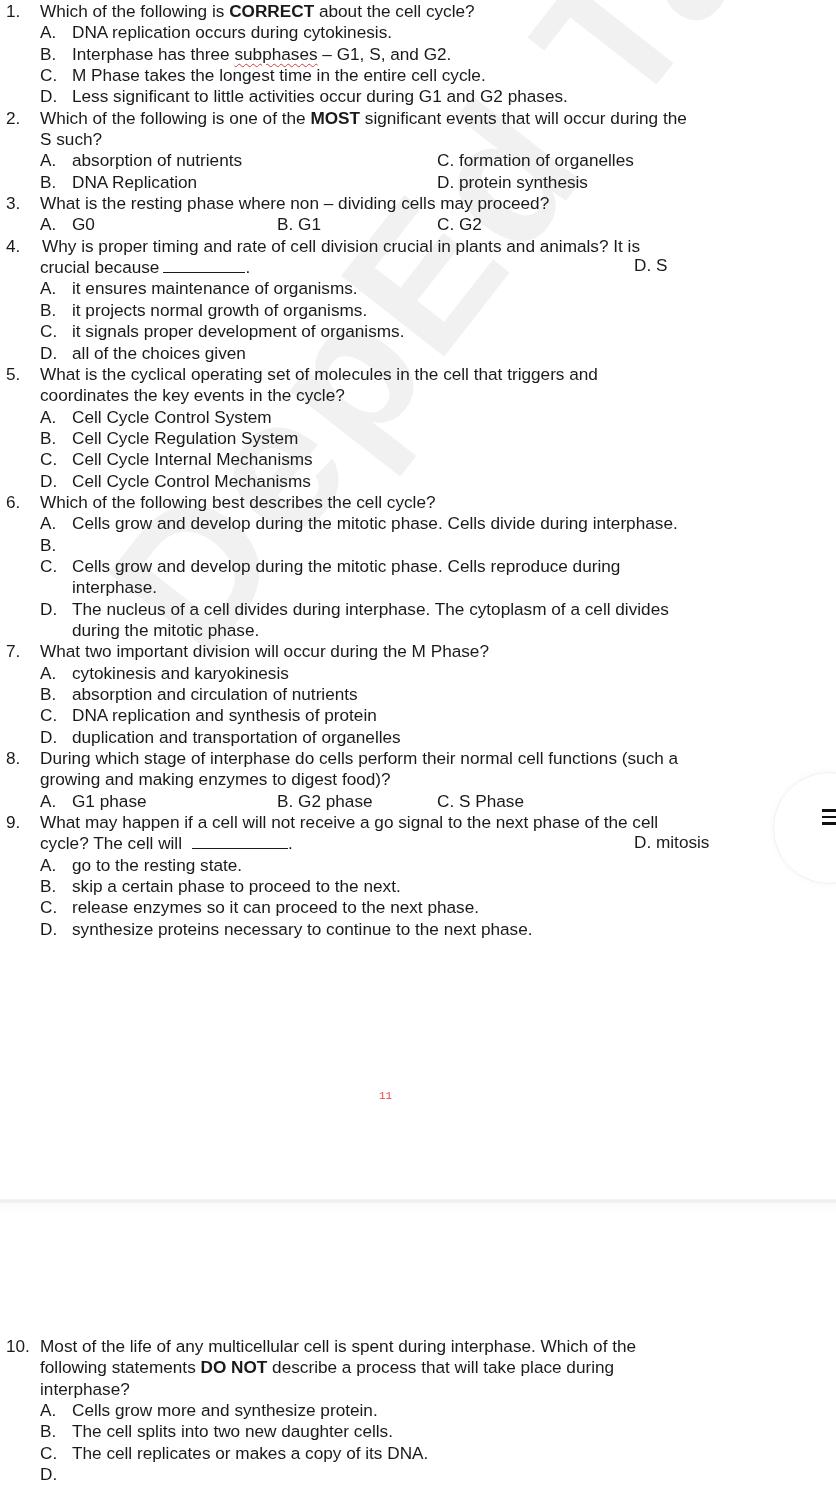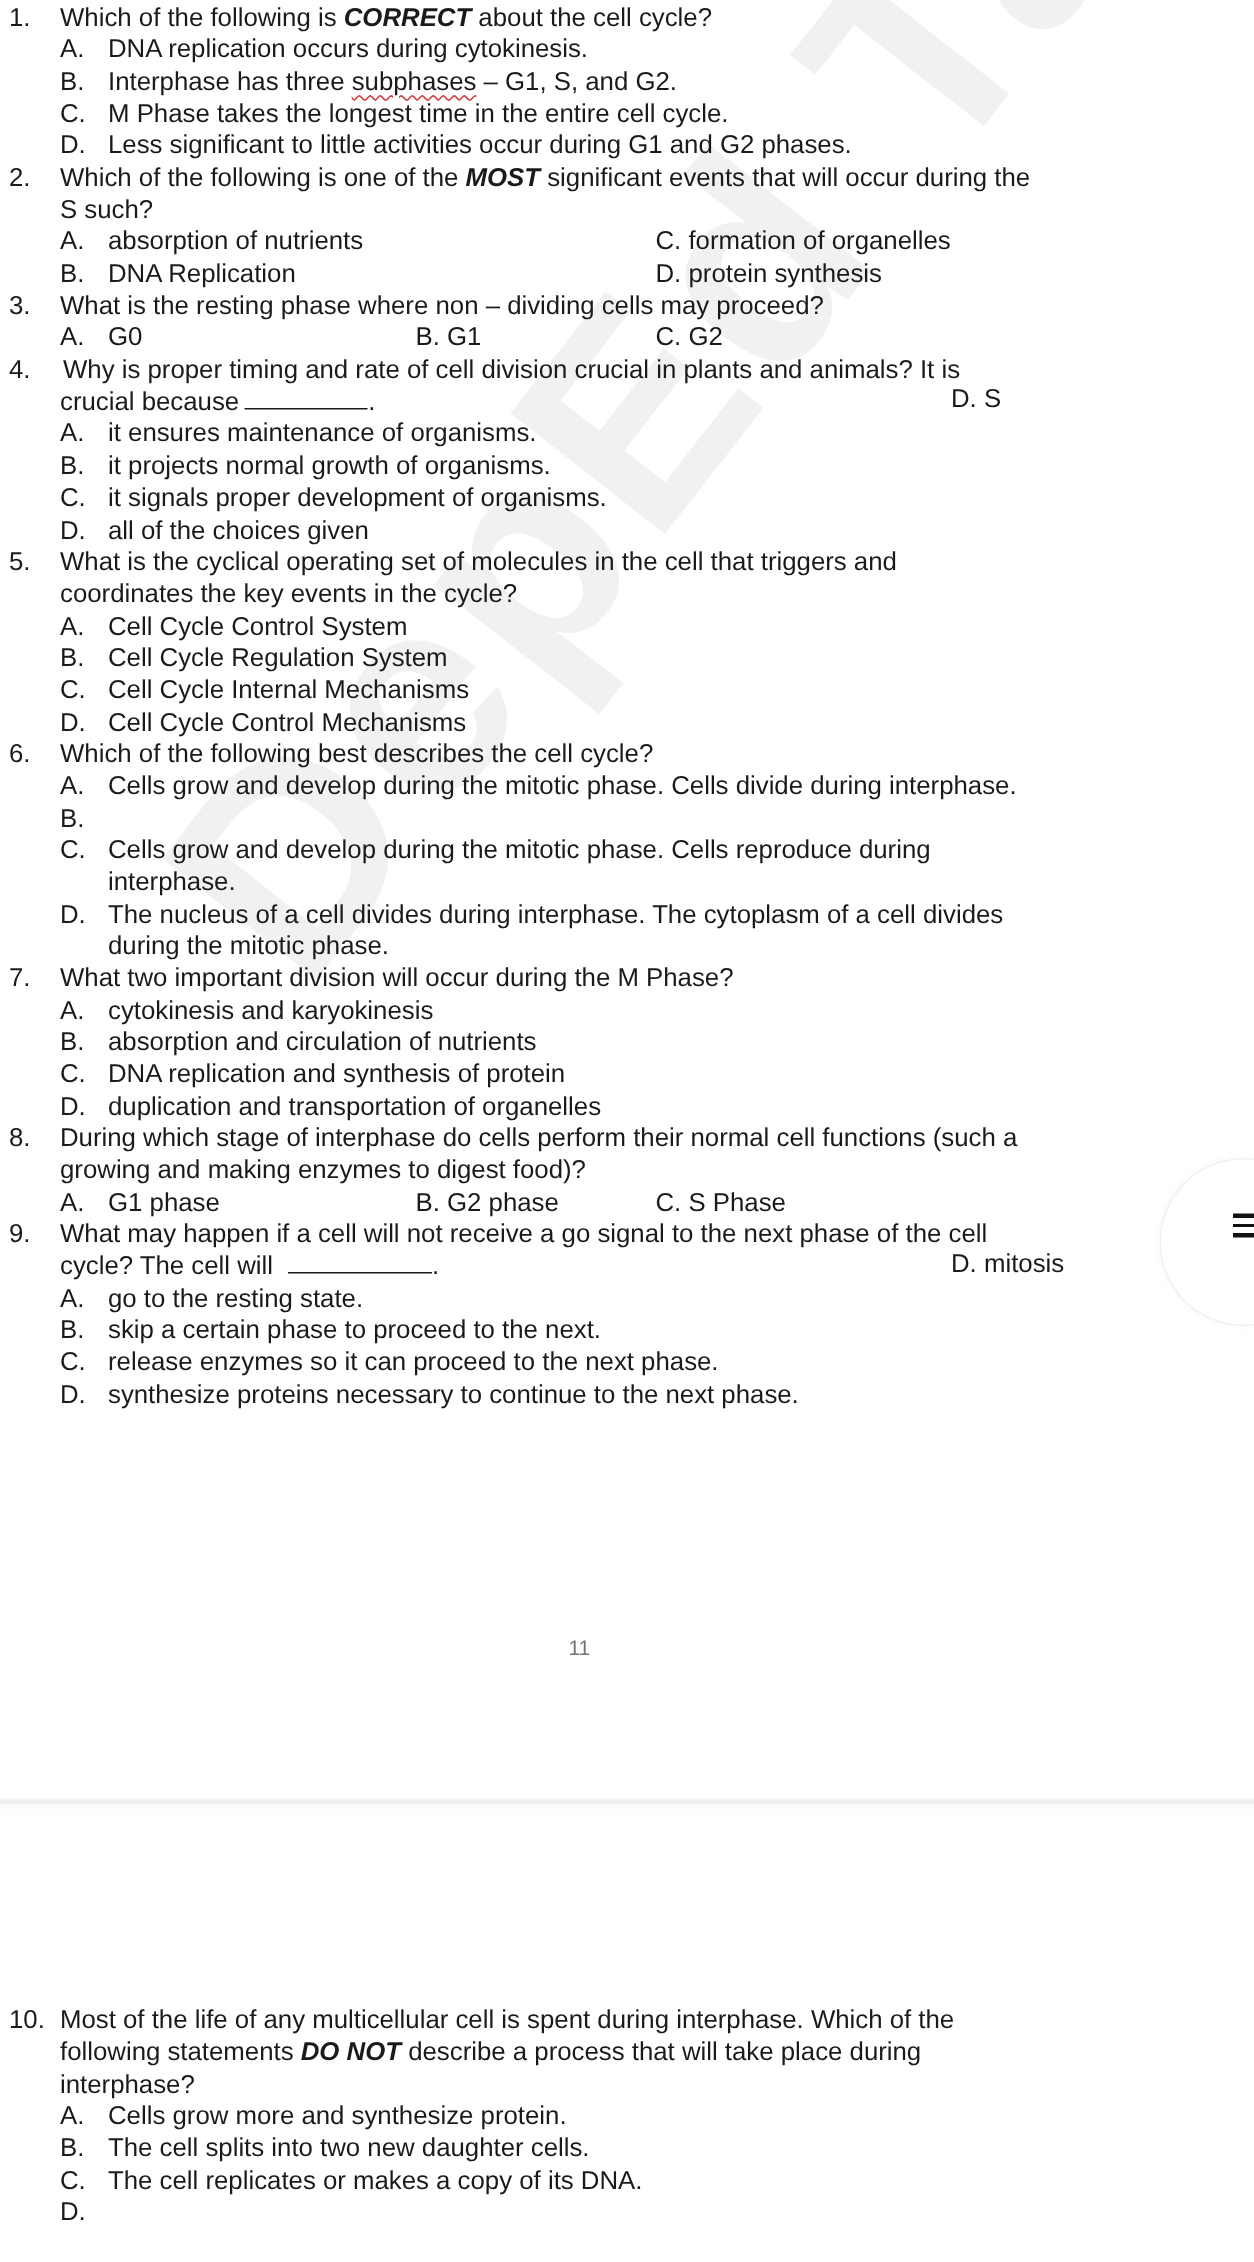--- a/index.html
+++ b/index.html
@@ -67,43 +67,43 @@
       position: absolute;
       left: 72px;
     }
     .col {
       position: absolute;
       text-align: center;
     }
     .c2 { left: 437px; }
     .q3b { left: 238px; margin-left: 39px; }
     .q3d { left: 634px; margin-top: 41px; }
-    b { font-weight: bold; font-style: italic; }
+    b { font-weight: bold; }
     .squiggle {
       text-decoration: underline;
       text-decoration-style: wavy;
       text-decoration-color: #d04040;
       text-decoration-thickness: 1px;
       text-underline-offset: 3px;
     }
     .blank {
       display: inline-block;
       width: 82px;
       border-bottom: 1px solid #1a1a1a;
       height: 14px;
       vertical-align: baseline;
       margin-left: 4px;
     }
     .page-number {
       position: absolute;
       top: 1090px;
       left: 379px;
-      font-family: Liberation Sans, sans-serif;
-      font-size: 14px;
-      color: #737373;
+      font-family: Liberation Mono, monospace;
+      font-size: 11px;
+      color: #ef4444;
       z-index: 1;
     }
     .page-separator {
       position: absolute;
       top: 1199px;
       left: 0;
       width: 836px;
       height: 4px;
       background: linear-gradient(#f6f6f6, #ececec, #f6f6f6);
       z-index: 1;

